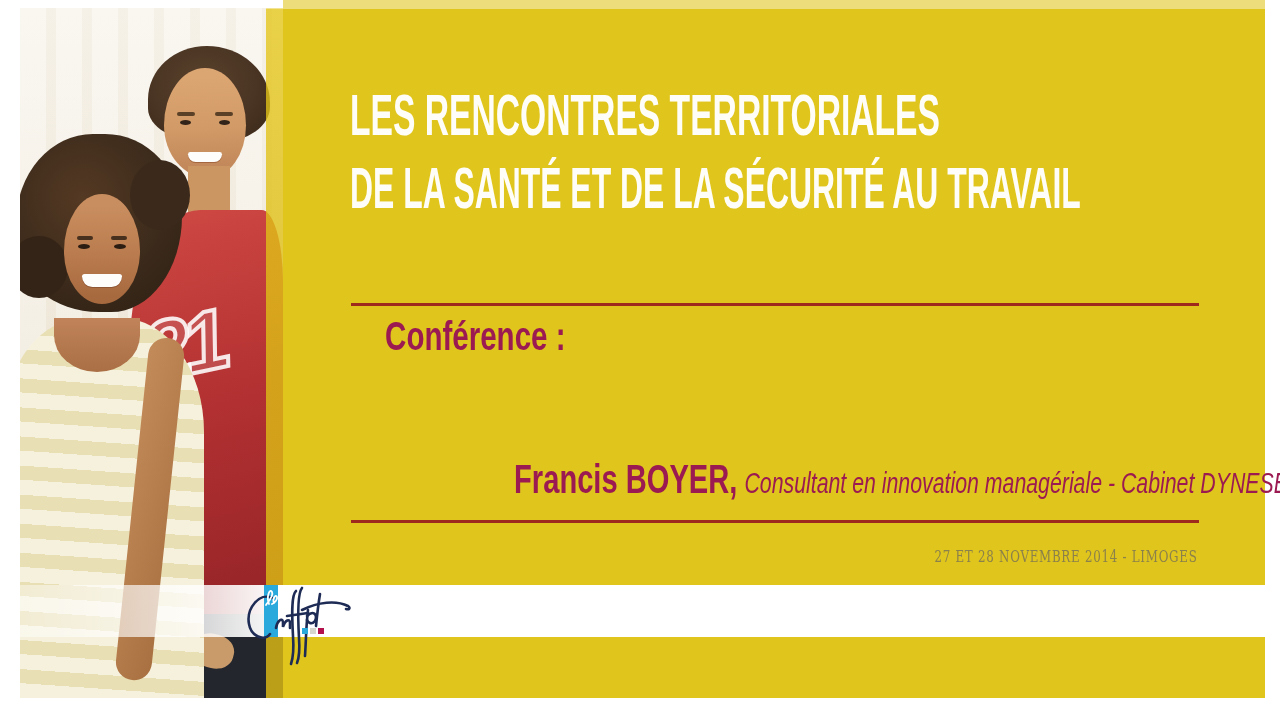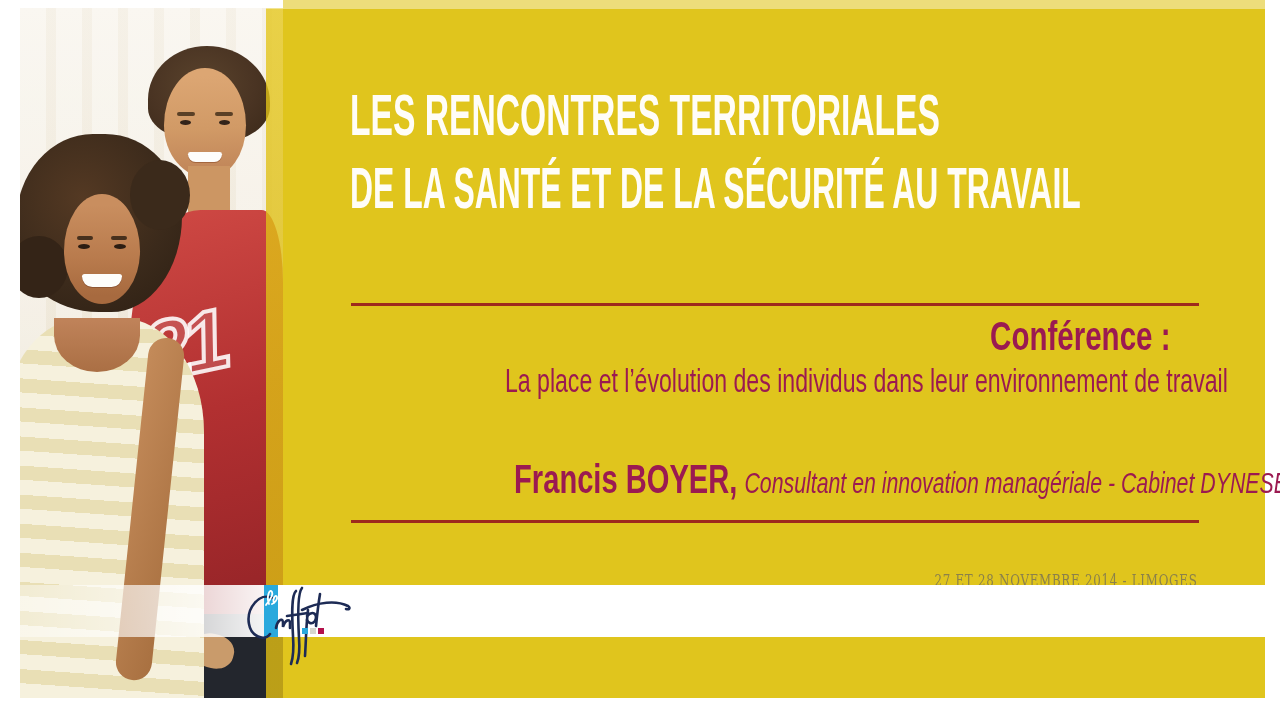--- a/index.html
+++ b/index.html
@@ -78,32 +78,32 @@
   .line{position:absolute;left:0;width:100%;line-height:1.15;white-space:nowrap;}
   .cond{display:inline-block;white-space:nowrap;}
   .t1,.t2{font-weight:700;font-size:58px;color:var(--title_white,#fffdf7);transform-origin:left center;}
   .t1{transform:scaleX(.58);}
   .t2{transform:scaleX(.55);}
   .l-t1{top:82px;} .l-t2{top:155px;}
   .l-sub{top:230px;}
   .sub{font-weight:700;font-size:36px;color:var(--purple,#5e4a75);transform:scaleX(.54);transform-origin:left center;}
   .rule{position:absolute;left:1px;width:848px;height:3px;background:var(--rule,#9e2a1d);}
   .rule1{top:303px;} .rule2{top:520px;}
-  .ctr{text-align:right;}
+  .ctr{text-align:left;}
   .l-conf{top:313px;}
   .conf{font-weight:700;font-size:41px;color:var(--maroon,#9b1a51);transform:scaleX(.72);transform-origin:center;}
   .l-topic{top:362px;}
   .topic{font-weight:400;font-size:33px;color:var(--maroon,#9b1a51);transform:scaleX(.70);transform-origin:center;}
   .l-par{top:421px;}
   .par{font-weight:400;font-size:28px;color:var(--maroon,#9b1a51);transform:scaleX(.72);transform-origin:center;}
   .l-spk{top:456px;}
   .spk{color:var(--maroon,#9b1a51);transform:scaleX(.71);transform-origin:center;}
   .spk b{font-weight:700;font-size:41px;}
   .spk i{font-style:italic;font-weight:400;font-size:30px;margin-left:10px;}
-  .l-date{top:548px;text-align:right;padding-right:8px;box-sizing:border-box;margin-top:24px;}
+  .l-date{top:548px;text-align:right;padding-right:8px;box-sizing:border-box;}
   .date{font-family:"DejaVu Serif","Liberation Serif",serif;font-size:16px;letter-spacing:1px;
         color:var(--date,#8b814a);transform:scaleX(.74);transform-origin:right center;}
 </style>
 </head>
 <body>
 
 <div class="slide">
 
   <div class="yellow"></div>
   <div class="top-strip"></div>
@@ -170,23 +170,20 @@
     </div>
     <div class="line l-t2">
       <span class="cond t2">DE LA SANTÉ ET DE LA SÉCURITÉ AU TRAVAIL</span>
     </div>
 
     <div class="rule rule1"></div>
 
     <div class="line l-conf ctr">
       <span class="cond conf">Conférence :</span>
     </div>
-    <div class="line l-topic ctr">
-      <span class="cond topic">La place et l’évolution des individus dans leur environnement de travail</span>
-    </div>
     <div class="line l-spk ctr">
       <span class="cond spk"><b>Francis BOYER,</b><i>Consultant en innovation managériale - Cabinet DYNESENS</i></span>
     </div>
 
     <div class="rule rule2"></div>
 
     <div class="line l-date">
       <span class="cond date">27 ET 28 NOVEMBRE 2014 - LIMOGES</span>
     </div>
   </div>

